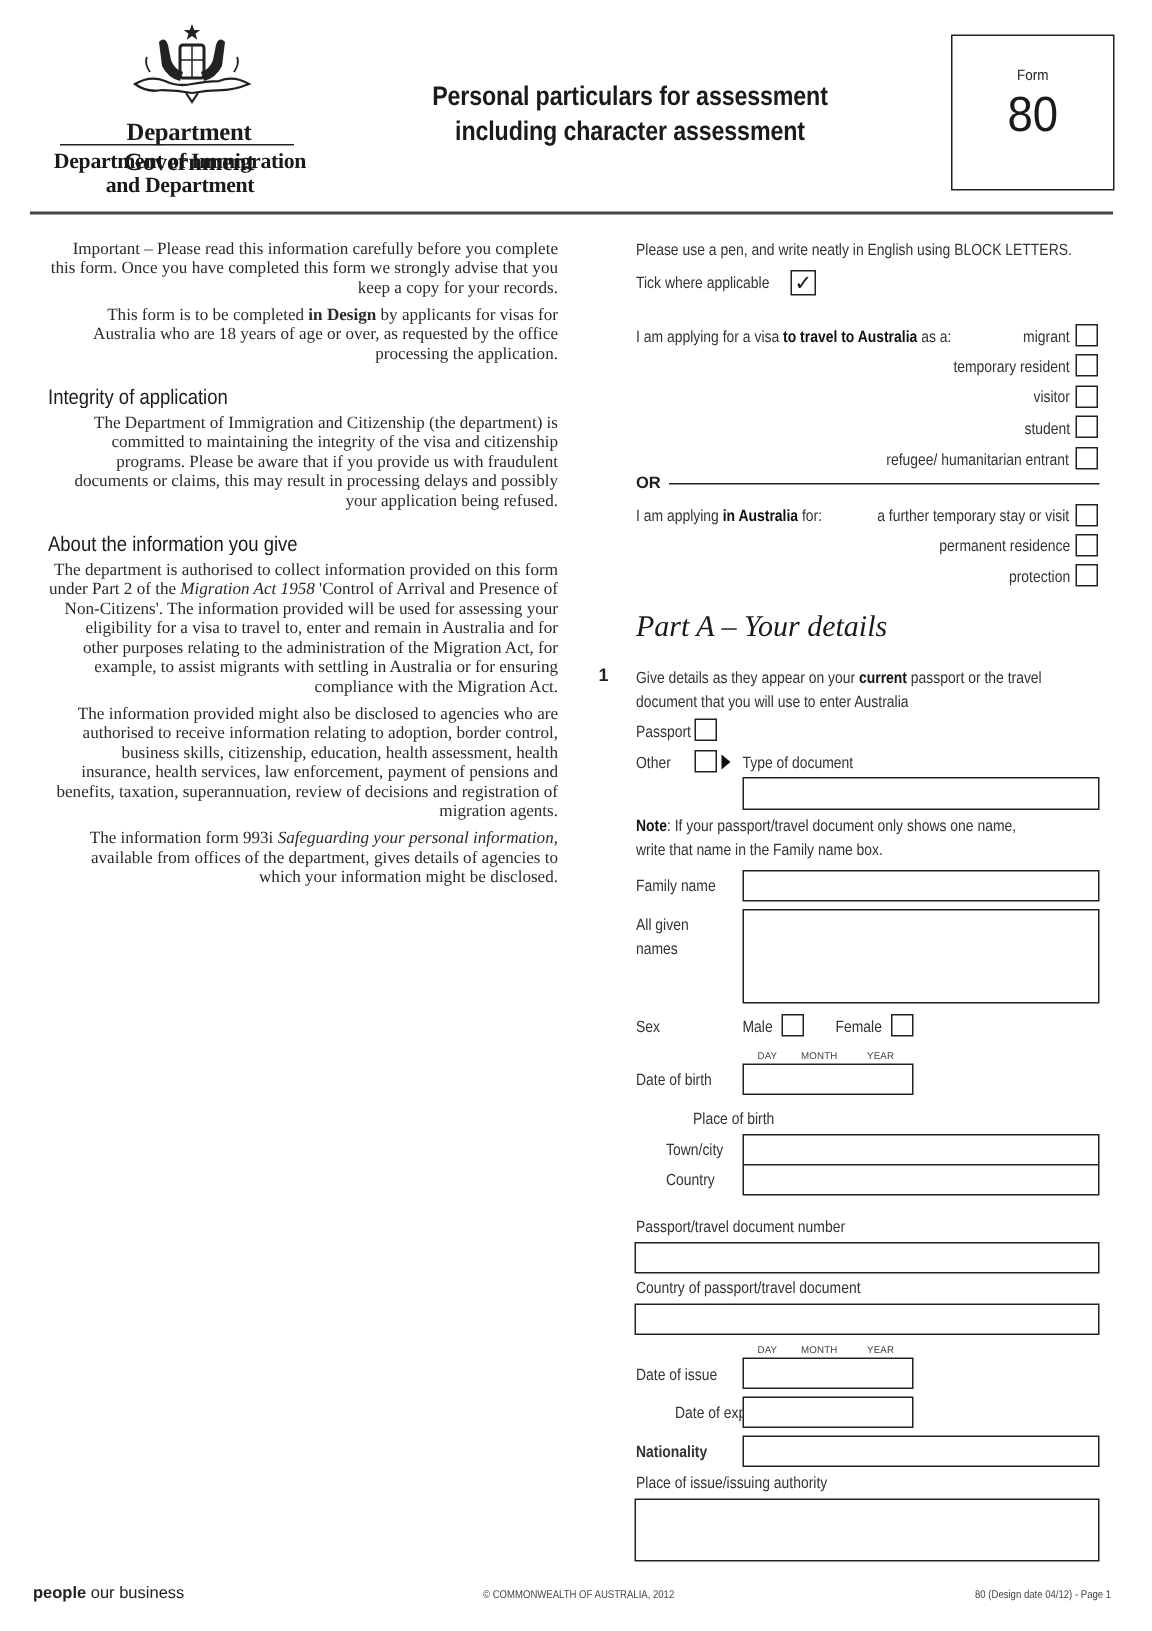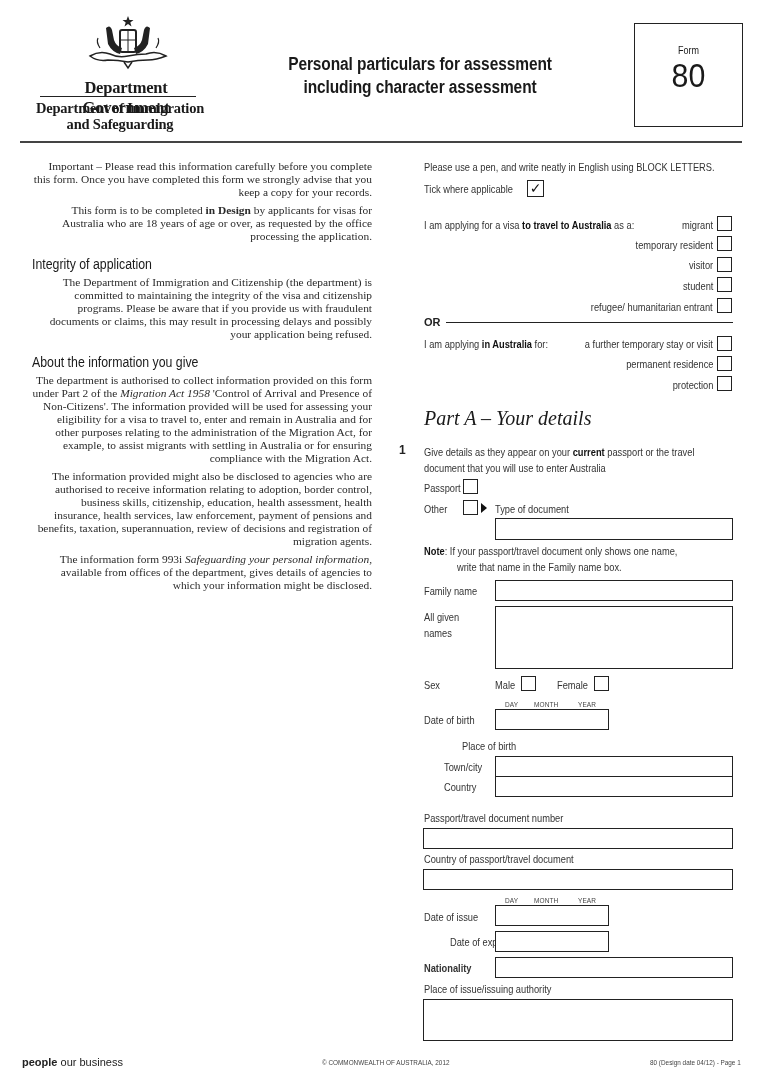--- a/index.html
+++ b/index.html
@@ -68,21 +68,21 @@
     <line x1="40" y1="26" x2="56" y2="26" stroke="#222" stroke-width="1"></line>
     <path d="M10,42 q10,-6 20,-2 q8,4 18,2 q10,-2 18,-2 q10,-4 20,2 q-10,4 -18,4 q-10,0 -20,2 q-10,-2 -20,-2 q-10,2 -18,-4 z" fill="none" stroke="#222" stroke-width="1.5"></path>
     <path d="M20,34 q-4,-6 -2,-10 M76,34 q4,-6 2,-10" stroke="#222" stroke-width="1.2" fill="none"></path>
     <path d="M44,48 l4,6 l4,-6" stroke="#222" stroke-width="1.5" fill="none"></path>
   </svg>
 </div>
 <div class="abs gov-name">Department Government</div>
 <div class="abs gov-rule"></div>
 <div class="abs dept-name">
   <div>Department of Immigration</div>
-  <div>and Safeguarding</div>
+  <div>and Department</div>
 </div>
 
 <div class="abs title">
   <div>Personal particulars for assessment</div>
   <div>including character assessment</div>
 </div>
 
 <div class="abs form-box">
   <div class="form-label">Form</div>
   <div class="form-number">80</div>
@@ -144,21 +144,21 @@
 <div class="abs rc" style="left:424px; top:482px;"><span class="sx">Passport</span></div>
 <div class="cbox" style="left:463px; top:479px;"></div>
 
 <div class="abs rc" style="left:424px; top:503px;"><span class="sx">Other</span></div>
 <div class="cbox" style="left:463px; top:500px;"></div>
 <div class="arrow"></div>
 <div class="abs rc" style="left:495px; top:503px;"><span class="sx">Type of document</span></div>
 <div class="field" style="left:495px; top:518px; width:238px; height:22px;"></div>
 
 <div class="abs rc" style="left:424px; top:545px;"><span class="sx"><b style="color:#111">Note</b><span>: If your passport/travel document only shows one name,</span></span></div>
-<div class="abs rc" style="left:424px; top:561px;margin-left:33px;"><span class="sx">write that name in the Family name box.</span></div>
+<div class="abs rc" style="left:424px; top:561px;"><span class="sx">write that name in the Family name box.</span></div>
 
 <div class="abs rc" style="left:424px; top:585px;"><span class="sx">Family name</span></div>
 <div class="field" style="left:495px; top:580px; width:238px; height:21px;"></div>
 
 <div class="abs rc" style="left:424px; top:611px;"><span class="sx">All given</span></div>
 <div class="abs rc" style="left:424px; top:627px;"><span class="sx">names</span></div>
 <div class="field" style="left:495px; top:606px; width:238px; height:63px;"></div>
 
 <div class="abs rc" style="left:424px; top:679px;"><span class="sx">Sex</span></div>
 <div class="abs rc" style="left:495px; top:679px;"><span class="sx">Male</span></div>

